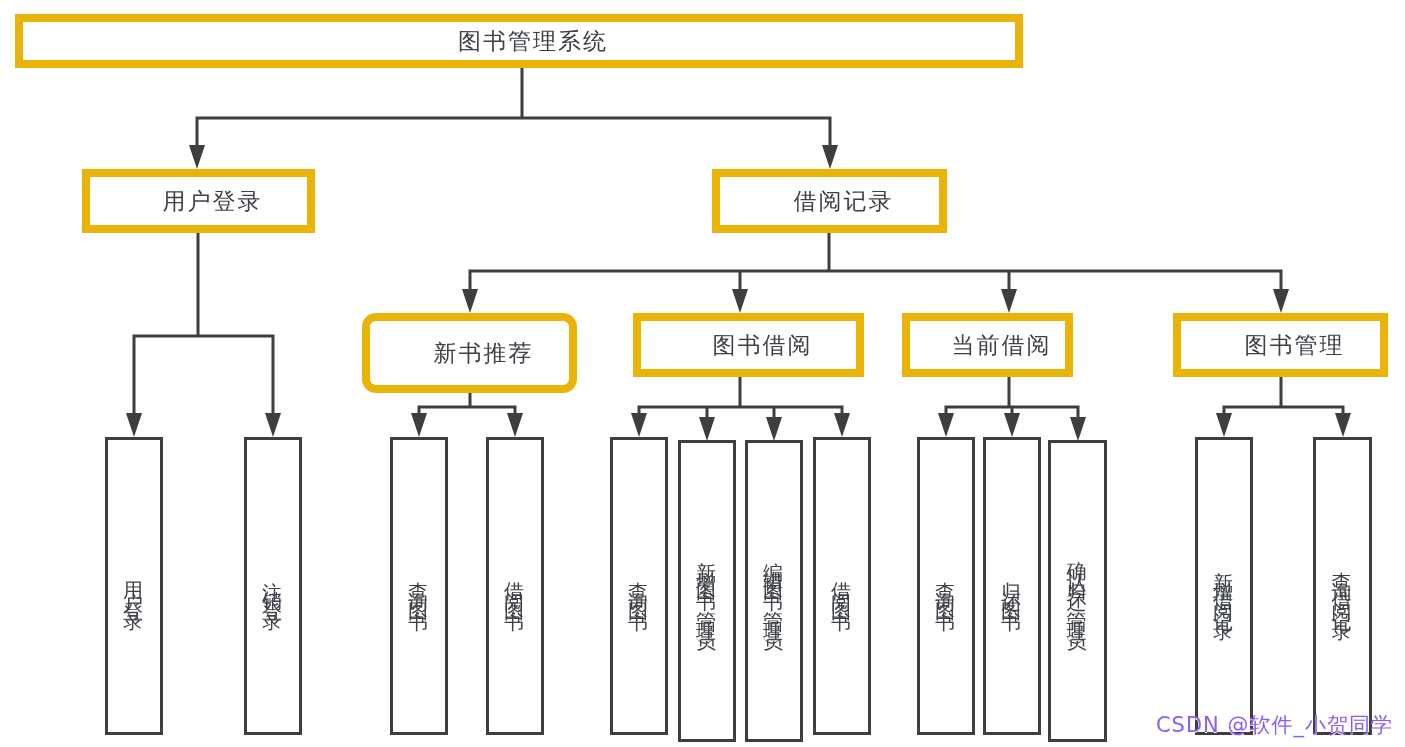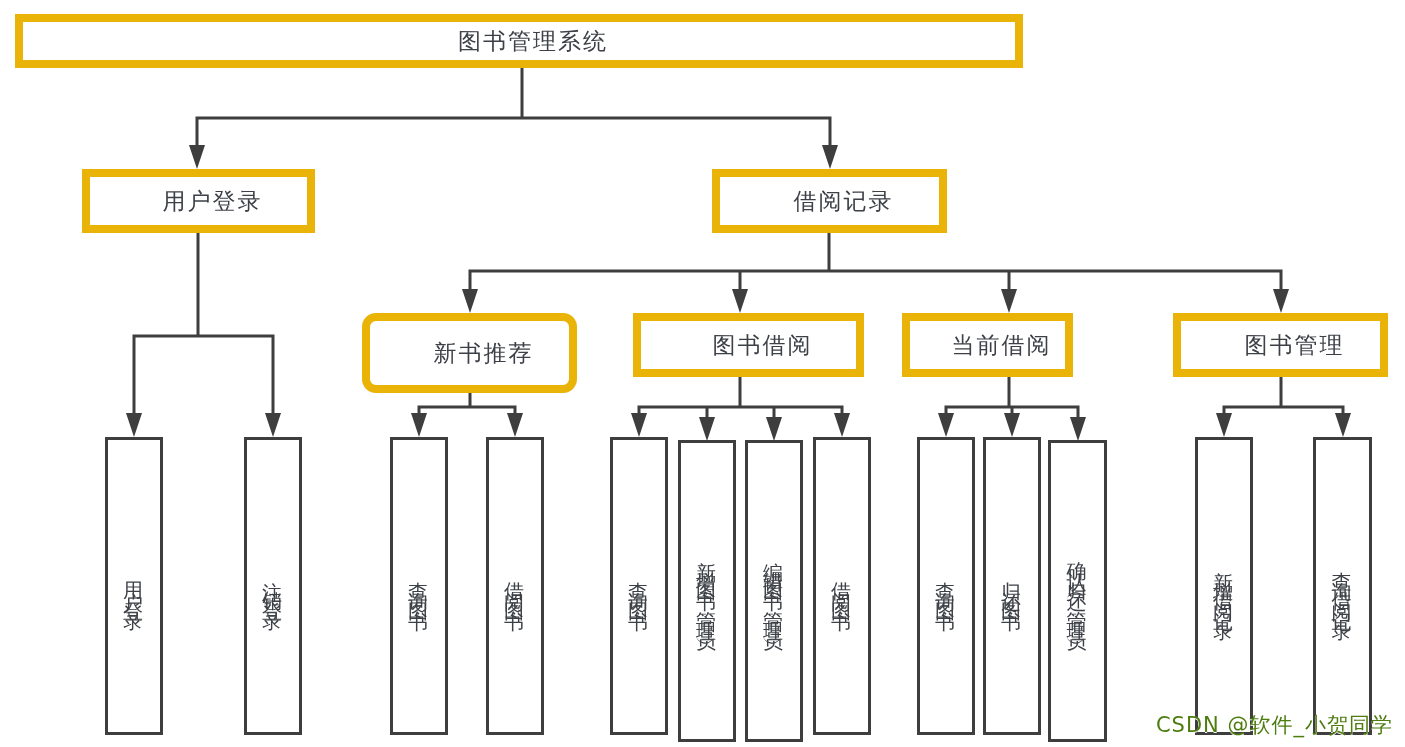--- a/index.html
+++ b/index.html
@@ -31,21 +31,21 @@
     color:#3d4147;
     display:flex;align-items:center;justify-content:center;
     writing-mode:vertical-rl;
     text-orientation:mixed;
     font-size:20px;letter-spacing:10px;
     z-index:2;
   }
   .watermark{
     position:absolute;
     right:12px;bottom:8px;
-    color:#4d7c0f;
+    color:#8b5cf6;
     font-size:21px;
     letter-spacing:1px;
     z-index:5;
     text-shadow:0 1px 0 #ffffff;
     white-space:nowrap;
   }
 </style>
 </head>
 <body>
 

